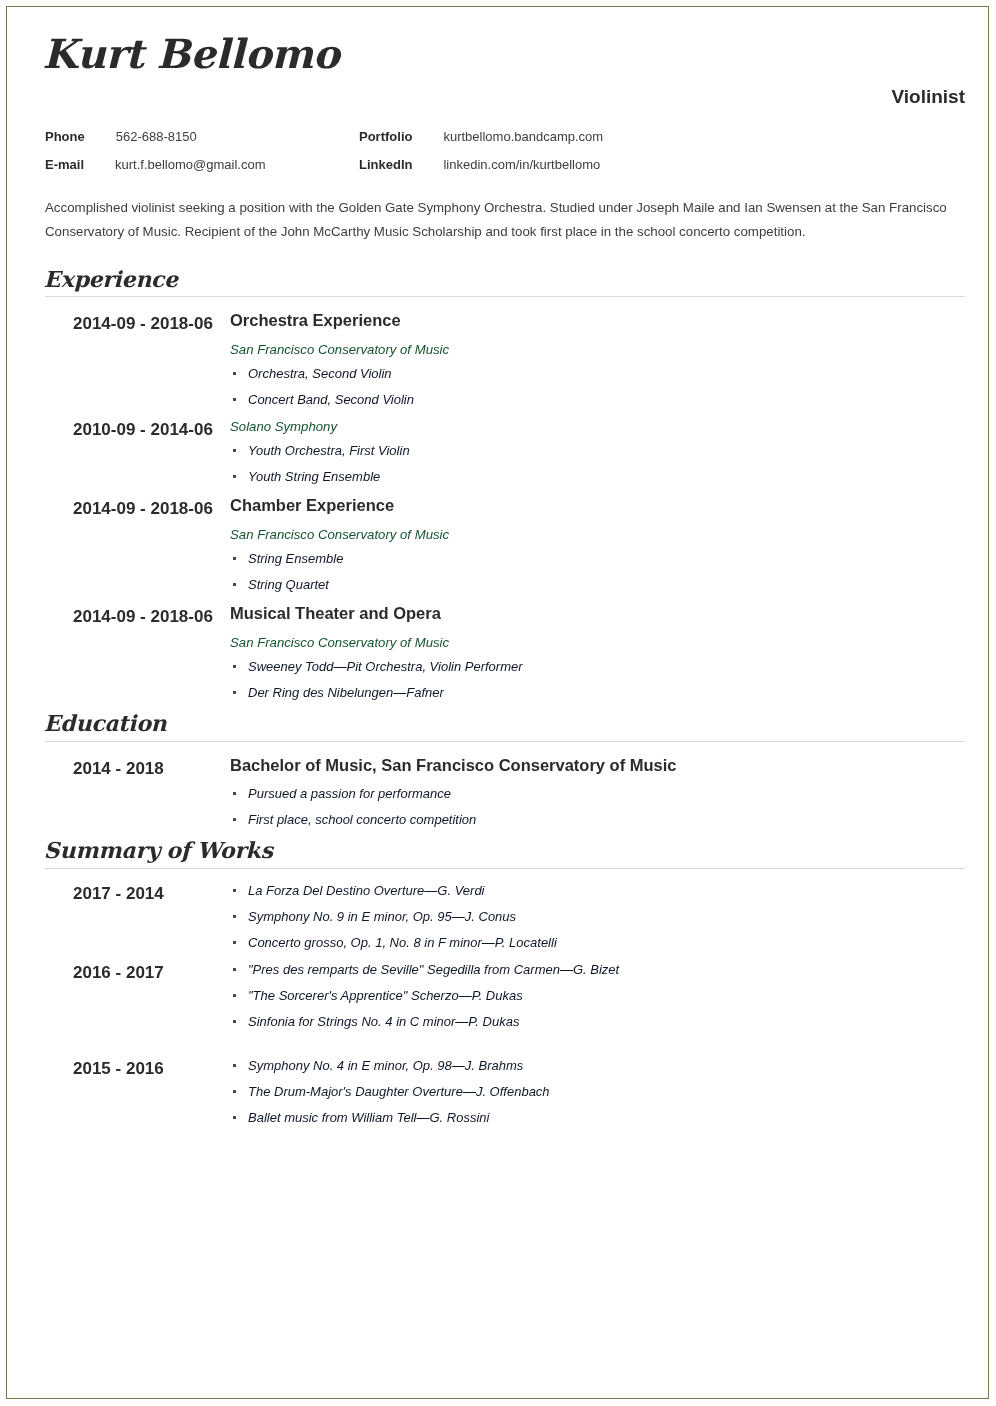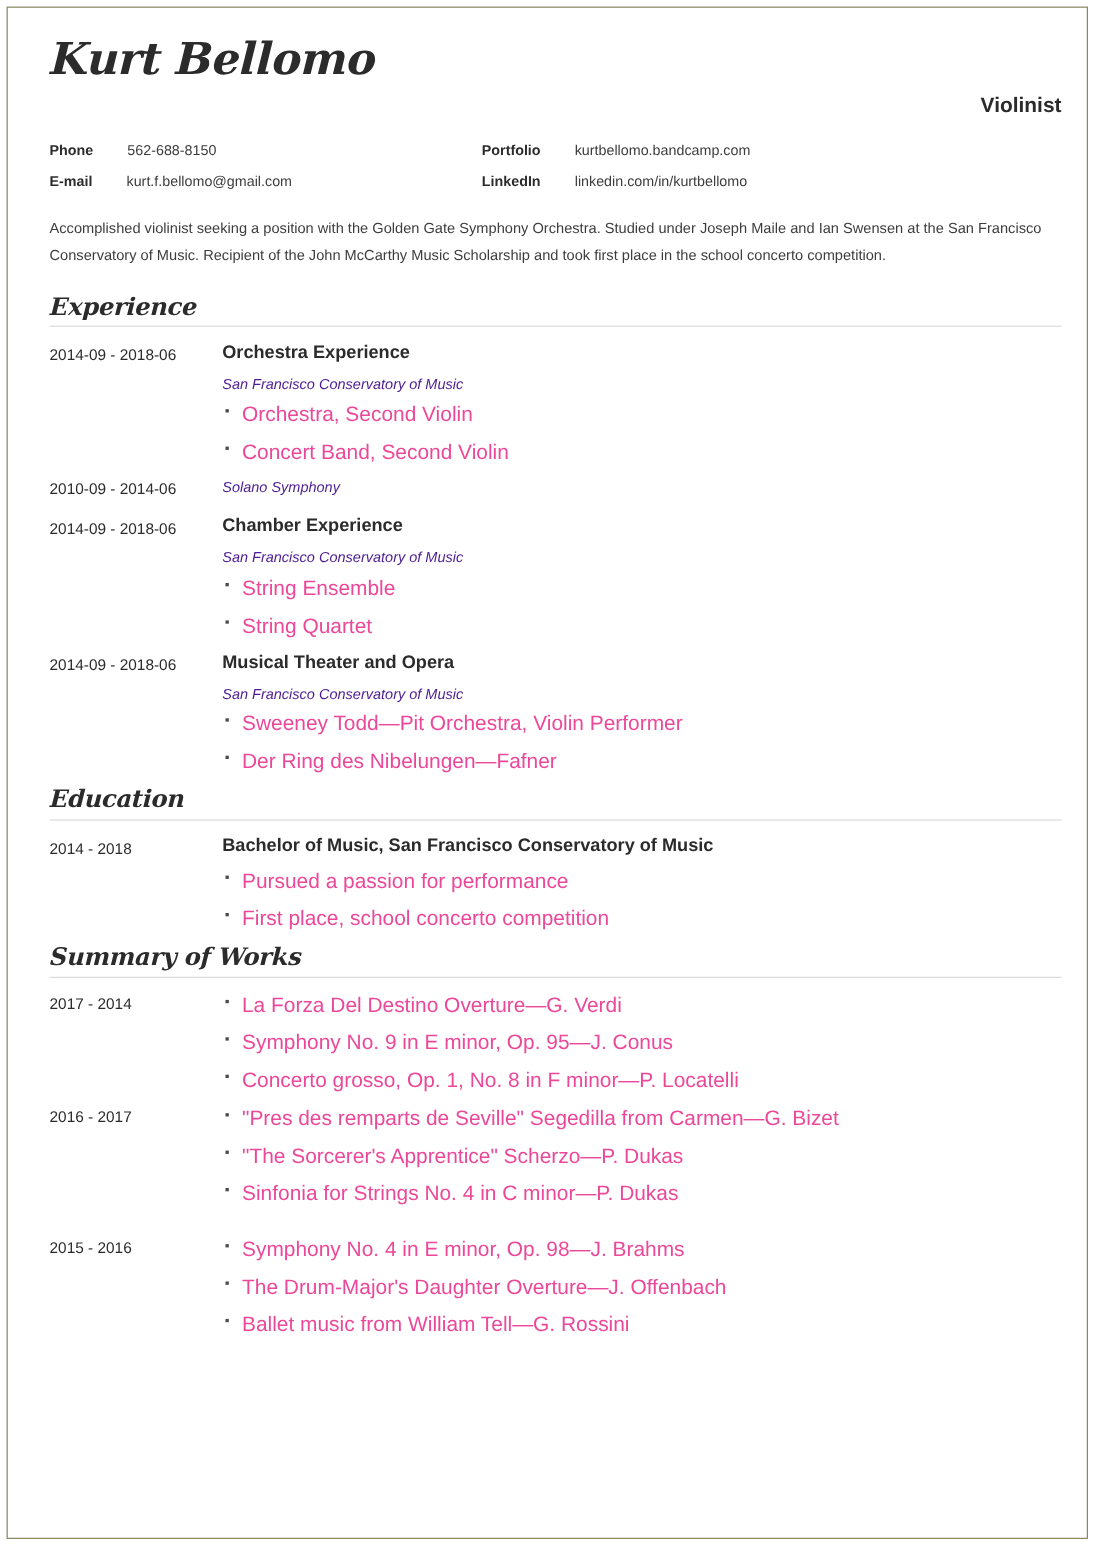--- a/index.html
+++ b/index.html
@@ -70,21 +70,21 @@
   .contact-row {
     display: flex;
     margin-bottom: 11px;
     font-size: 13px;
     line-height: 1.3;
   }
   .contact-cell {
     display: flex;
     align-items: baseline;
   }
-  .contact-cell.left { width: 393px; }
+  .contact-cell.left { width: 314px; }
   .contact-label {
     font-weight: bold;
     color: #2b2b2b;
     margin-right: 7px;
     white-space: nowrap;
   }
   .contact-value {
     color: #3d3d3d;
     white-space: nowrap;
     margin-left: 24px;
@@ -121,55 +121,57 @@
 
   .entry {
     display: flex;
     align-items: flex-start;
     margin-bottom: 10px;
   }
   .entry.gap-before { margin-top: 26px; }
   .entry-date {
     width: 157px;
     flex: 0 0 157px;
-    font-size: 14px;
-    font-weight: normal;
+    font-size: 17px;
+    font-weight: bold;
     color: #2b2b2b;
     padding-top: 3px;
     line-height: 1.3;
     white-space: nowrap;
+    margin-left: 28px;
   }
   .entry-date.works { padding-top: 1px; }
   .entry-body { flex: 1 1 auto; }
   .entry-title {
     font-size: 16.5px;
     font-weight: bold;
     color: #2b2b2b;
     line-height: 1.3;
     margin-bottom: 9px;
   }
   .entry-subtitle {
     font-size: 13.2px;
     font-style: italic;
-    color: #4c1d95;
+    color: #14532d;
     line-height: 1.3;
     margin-bottom: 7px;
   }
   .bullets {
     list-style: none;
     margin: 0;
     padding: 0;
   }
   .bullets li {
     position: relative;
     padding-left: 18px;
-    font-size: 19px;
-    color: #ec4899;
+    font-size: 13px;
+    color: #0f172a;
     line-height: 1.32;
     margin-bottom: 9px;
+    font-style: italic;
   }
   .bullets li:last-child { margin-bottom: 0; }
   .bullets li::before {
     content: "";
     position: absolute;
     left: 3px;
     top: 7px;
     width: 3px;
     height: 3px;
     background: #4a4a4a;
@@ -222,20 +224,24 @@
                 <ul class="bullets">
                   <li>Orchestra, Second Violin</li>
                   <li>Concert Band, Second Violin</li>
                 </ul>
               </div>
             </div>
             <div class="entry">
               <div class="entry-date works">2010-09 - 2014-06</div>
               <div class="entry-body">
                 <div class="entry-subtitle">Solano Symphony</div>
+                <ul class="bullets">
+                  <li>Youth Orchestra, First Violin</li>
+                  <li>Youth String Ensemble</li>
+                </ul>
               </div>
             </div>
             <div class="entry">
               <div class="entry-date">2014-09 - 2018-06</div>
               <div class="entry-body">
                 <div class="entry-title">Chamber Experience</div>
                 <div class="entry-subtitle">San Francisco Conservatory of Music</div>
                 <ul class="bullets">
                   <li>String Ensemble</li>
                   <li>String Quartet</li>

